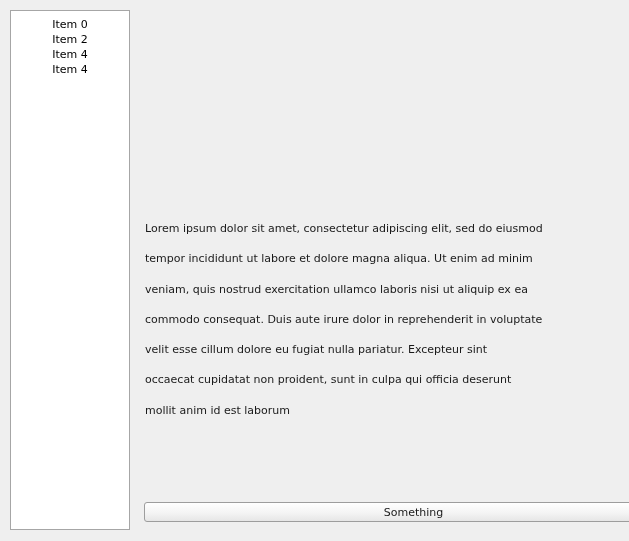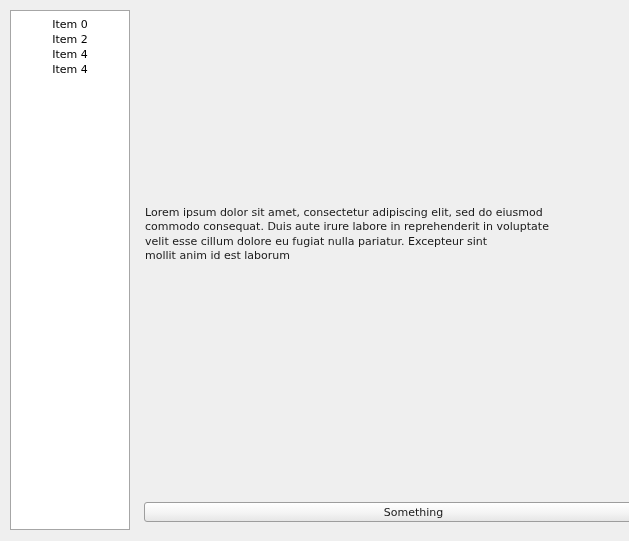--- a/index.html
+++ b/index.html
@@ -40,20 +40,21 @@
     position: absolute;
     left: 145px;
     top: 206px;
     width: 466px;
     font-size: 11px;
     line-height: 14.3px;
     color: #1a1a1a;
   }
   .para-line {
     white-space: nowrap;
+    margin-top: 16px;
   }
   .something-button {
     position: absolute;
     left: 144px;
     top: 502px;
     width: 539px;
     height: 20px;
     box-sizing: border-box;
     border: 1px solid #9d9d9d;
     border-radius: 3px;
@@ -73,20 +74,23 @@
 
   <div class="listbox">
       <div class="list-item">Item 0</div>
       <div class="list-item">Item 2</div>
       <div class="list-item">Item 4</div>
       <div class="list-item">Item 4</div>
     </div>
 
   <div class="paragraph">
       <div class="para-line">Lorem ipsum dolor sit amet, consectetur adipiscing elit, sed do eiusmod</div>
-      <div class="para-line">commodo consequat. Duis aute irure labore in reprehenderit in voluptate</div>
+      <div class="para-line">tempor incididunt ut labore et dolore magna aliqua. Ut enim ad minim</div>
+      <div class="para-line">veniam, quis nostrud exercitation ullamco laboris nisi ut aliquip ex ea</div>
+      <div class="para-line">commodo consequat. Duis aute irure dolor in reprehenderit in voluptate</div>
       <div class="para-line">velit esse cillum dolore eu fugiat nulla pariatur. Excepteur sint</div>
+      <div class="para-line">occaecat cupidatat non proident, sunt in culpa qui officia deserunt</div>
       <div class="para-line">mollit anim id est laborum</div>
     </div>
 
   <button class="something-button">Something</button>
 
 </div>
 
 </body></html>

